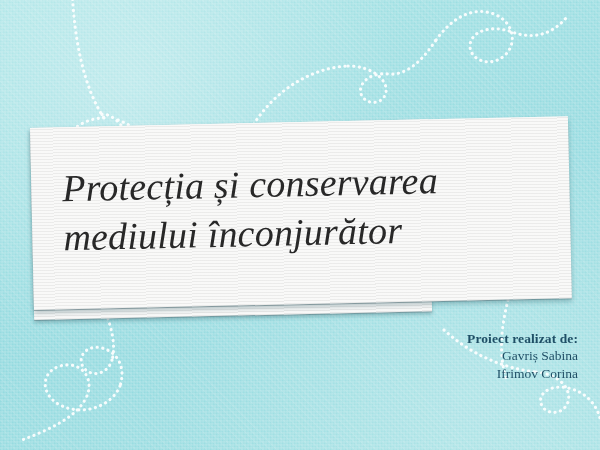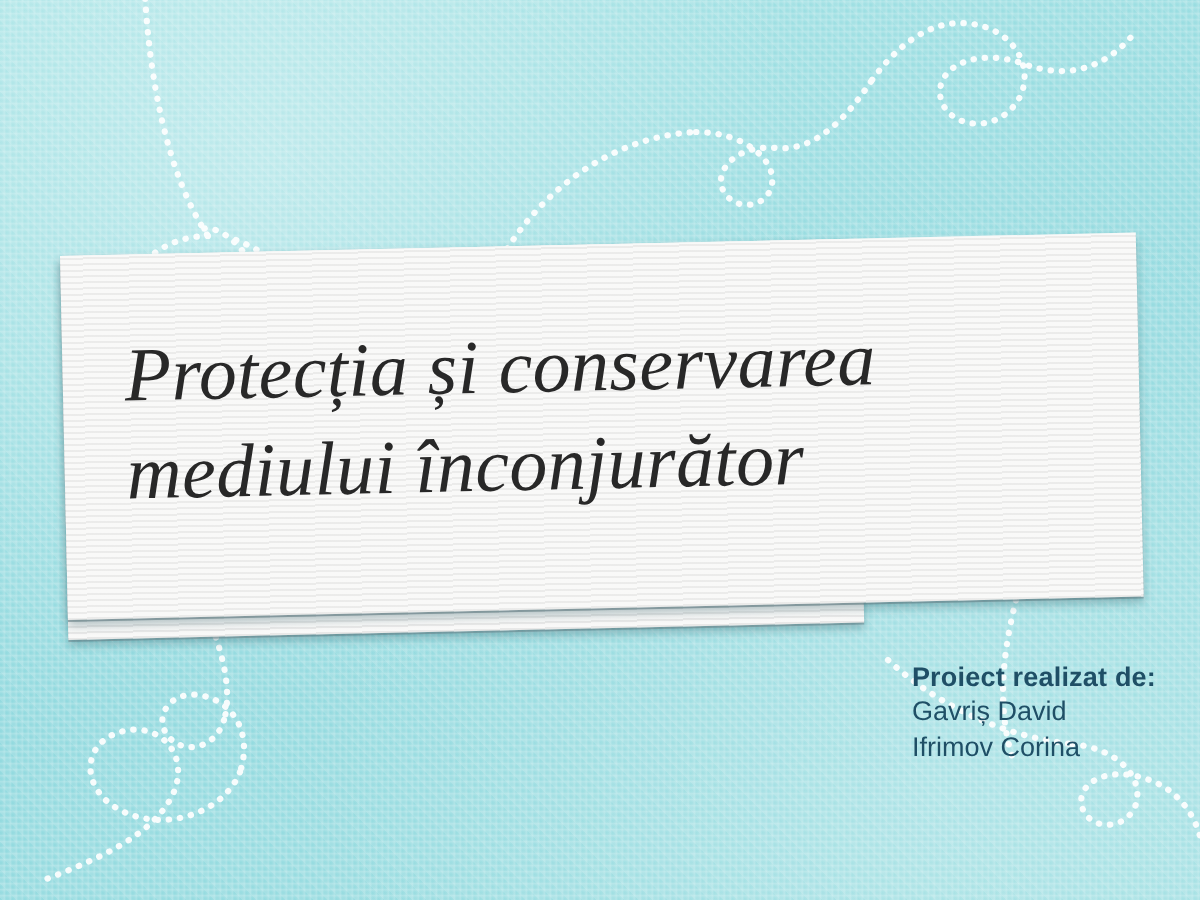--- a/index.html
+++ b/index.html
@@ -118,22 +118,22 @@
     color: #282828;
     letter-spacing: 0.2px;
     margin: 0;
   }
 
   
   #credits {
     position: absolute;
     right: 22px;
     top: 330px;
-    text-align: left;
-    font-family: Liberation Sans, sans-serif;
+    text-align: right;
+    font-family: Liberation Serif, serif;
     color: #1f4f66;
     line-height: 1.28;
   }
   #credits .credits-heading {
     font-weight: bold;
     font-size: 13.5px;
     letter-spacing: 0.1px;
     white-space: nowrap;
   }
   #credits .credit-name {
@@ -182,17 +182,17 @@
   <div id="title-card">
     <div id="title-card-grain"></div>
   </div>
 
   <div id="title-text">
     <div class="headline">Protecția și conservarea mediului înconjurător</div>
   </div>
 
   <div id="credits">
     <div class="credits-heading">Proiect realizat de:</div>
-    <div class="credit-name">Gavriș David</div>
+    <div class="credit-name">Gavriș Sabina</div>
     <div class="credit-name">Ifrimov Corina</div>
   </div>
 
 </div>
 
 </body></html>

